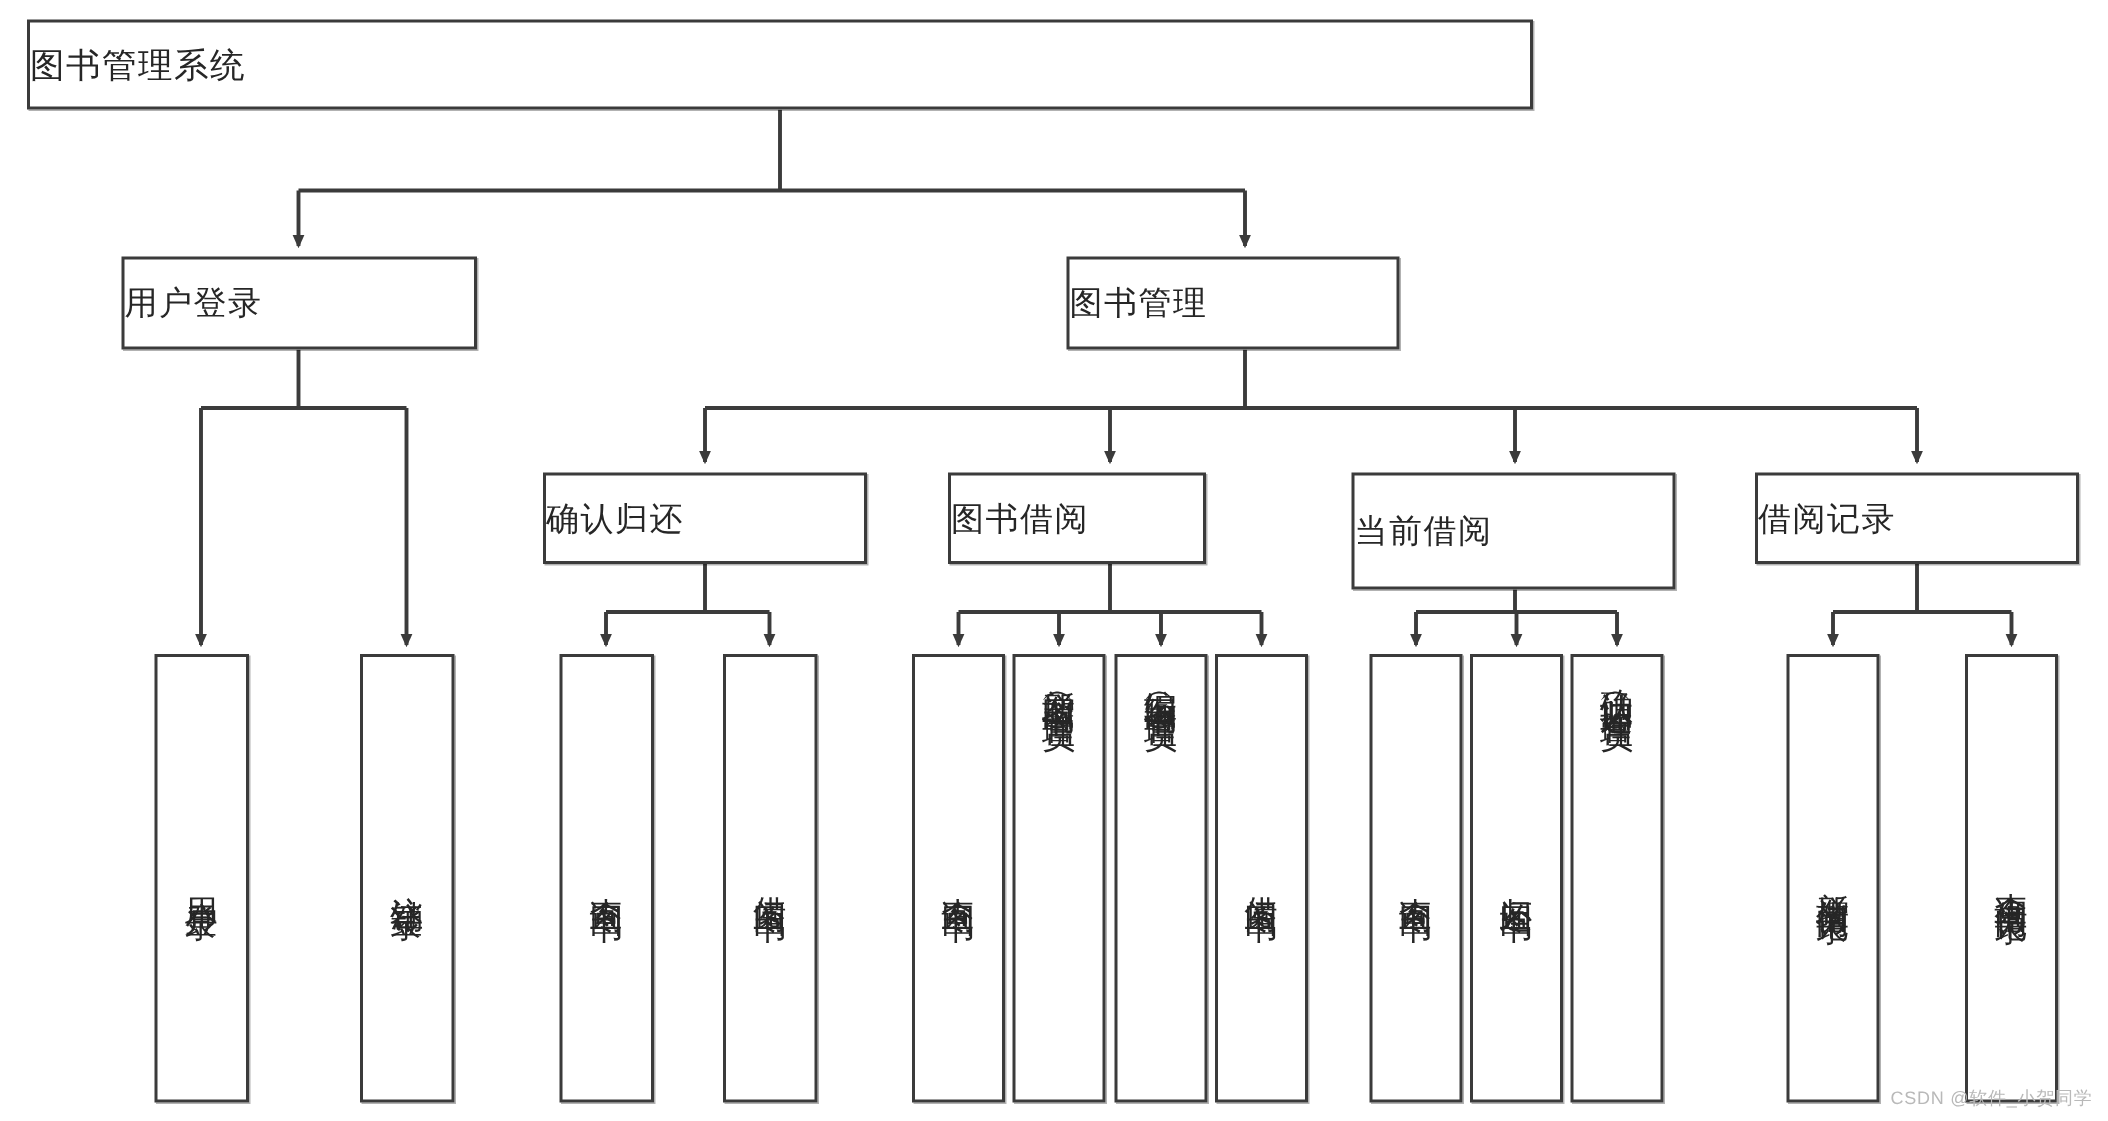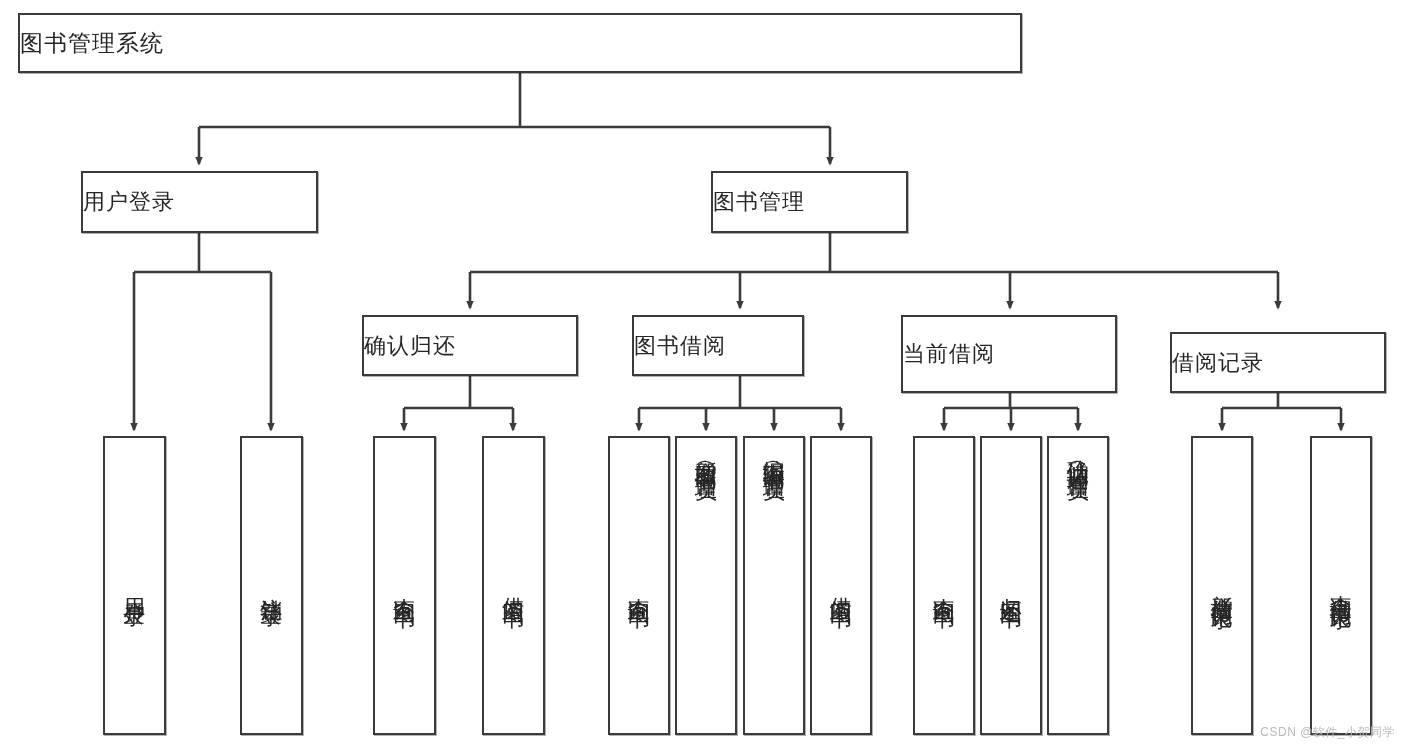--- a/index.html
+++ b/index.html
@@ -125,34 +125,34 @@
     </g>
   </svg>
 
   <div class="node root" style="left:18px; top:13px; width:1004px; height:60px;">
     <span class="label">图书管理系统</span>
   </div>
 
   <div class="node" style="left:81px; top:171px; width:237px; height:62px;">
     <span class="label">用户登录</span>
   </div>
-  <div class="node" style="left:711px; top:171px; width:197px; height:62px;">
+  <div class="node" style="left:711px; top:171px; width:222px; height:62px;">
     <span class="label">图书管理</span>
   </div>
 
   <div class="node" style="left:362px; top:315px; width:216px; height:61px;">
     <span class="label">确认归还</span>
   </div>
   <div class="node" style="left:632px; top:315px; width:172px; height:61px;">
     <span class="label">图书借阅</span>
   </div>
   <div class="node" style="left:901px; top:315px; width:216px; height:78px;">
     <span class="label">当前借阅</span>
   </div>
-  <div class="node" style="left:1170px; top:315px; width:216px; height:61px;margin-top:17px;">
+  <div class="node" style="left:1170px; top:315px; width:216px; height:61px;">
     <span class="label">借阅记录</span>
   </div>
 
   <div class="node leaf centered" style="left:103px; top:436px; width:63px; height:299px;">
     <span class="label">用户登录</span>
   </div>
   <div class="node leaf centered" style="left:240px; top:436px; width:63px; height:299px;">
     <span class="label">注销登录</span>
   </div>
 

